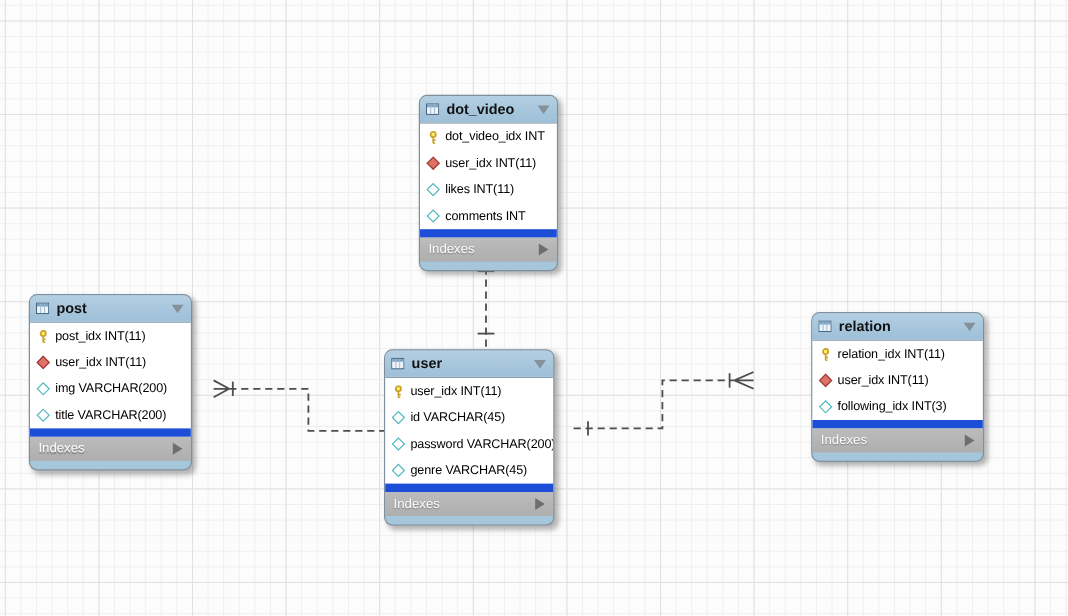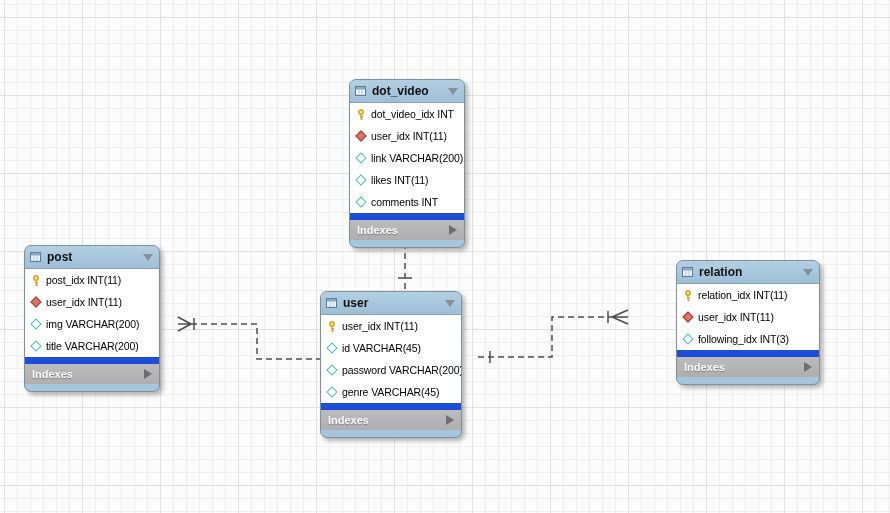--- a/index.html
+++ b/index.html
@@ -40,21 +40,21 @@
     height:22px; display:flex; align-items:center; gap:5px;
     padding:0 4px 0 5px; font-size:10.5px; letter-spacing:-0.1px;
     color:#000; white-space:nowrap; overflow:hidden;
   }
   .cicon { flex:none; display:inline-flex; align-items:center; justify-content:center; width:11px; height:11px; }
   .dm { width:6px; height:6px; border:1px solid #4fb9bd; background:#fff; transform:rotate(45deg); }
   .dm.fk { background:#de7168; border-color:#9e3c34; }
   .tfoot {
     height:20px; display:flex; align-items:center; gap:6px; padding:0 7px;
     background:linear-gradient(#bcbcbc,#aeaeae);
-    color:#fdfdfd; font-size:11px; font-weight:bold;
+    color:#fdfdfd; font-size:11px; font-weight:normal;
     text-shadow:0 1px 1px rgba(0,0,0,.3);
   }
   .tfoot .label { flex:1 1 auto; }
   .tri-right { width:0; height:0; flex:none;
     border-top:5px solid transparent; border-bottom:5px solid transparent;
     border-left:8px solid #6e6e6e; }
 
   
   .t-dotvideo { left:349px; top:50px;  width:116px;margin-top:29px; }
   .t-post     { left:24px;  top:245px; width:136px; }
@@ -115,26 +115,20 @@
     <div class="crow">
       <span class="cicon">
           <span class="dm fk"></span>
         </span>
       <span>user_idx INT(11)</span>
     </div>
     <div class="crow">
       <span class="cicon">
           <span class="dm"></span>
         </span>
-      <span>link VARCHAR(200)</span>
-    </div>
-    <div class="crow">
-      <span class="cicon">
-          <span class="dm"></span>
-        </span>
       <span>likes INT(11)</span>
     </div>
     <div class="crow">
       <span class="cicon">
           <span class="dm"></span>
         </span>
       <span>comments INT</span>
     </div>
   </div>
   <div class="tfoot">

